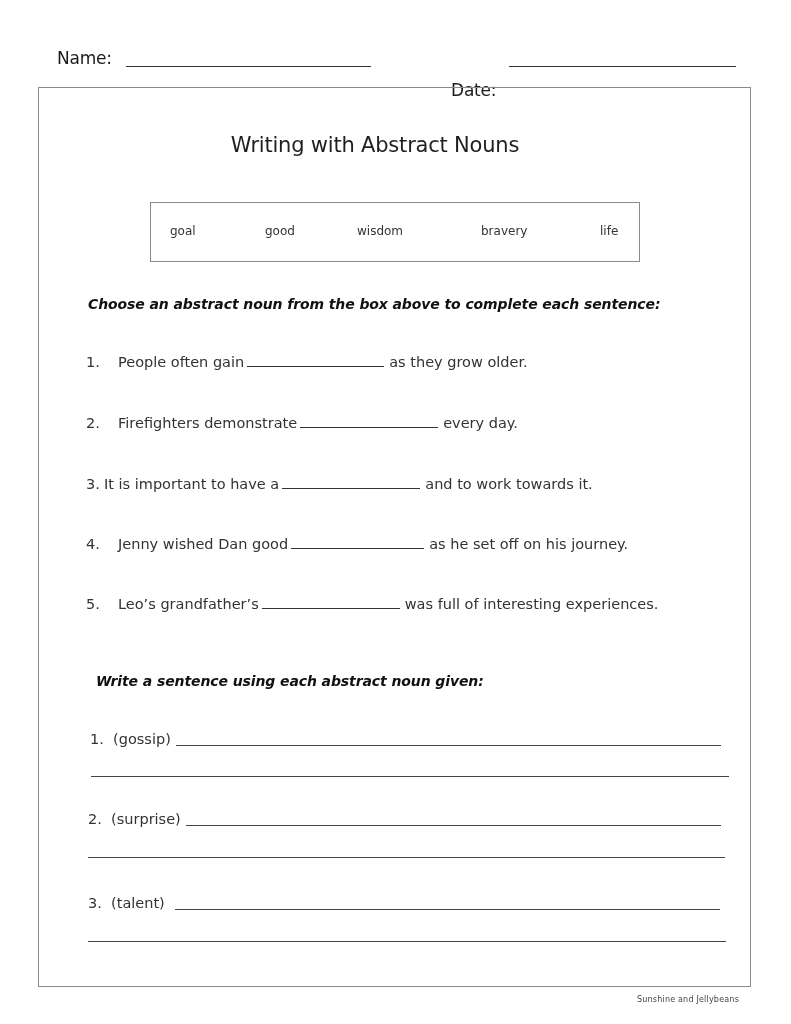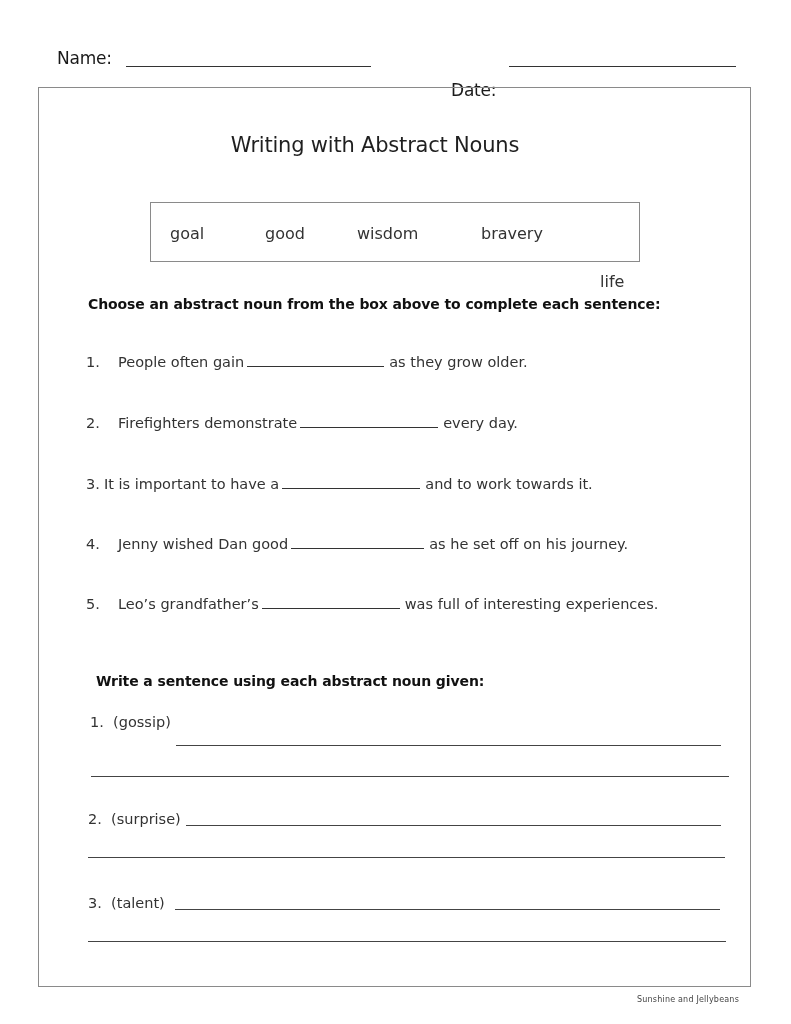--- a/index.html
+++ b/index.html
@@ -52,29 +52,30 @@
     .word-box {
       left: 150px;
       top: 202px;
       width: 490px;
       height: 60px;
       border: 1.5px solid #8a8a8a;
       box-sizing: border-box;
     }
     .word {
       top: 224px;
-      font-size: 16px;
+      font-size: 12px;
       color: #333333;
     }
 
     .instruction {
       font-size: 14px;
       font-weight: bold;
       color: #111111;
       letter-spacing: -0.1px;
+      font-style: italic;
     }
 
     .q-num {
       font-size: 14.5px;
       color: #333333;
     }
     .q-text {
       font-size: 14.5px;
       color: #333333;
       white-space: nowrap;
@@ -110,21 +111,21 @@
 
 <div class="abs frame"></div>
 
 <div class="abs title">Writing with Abstract Nouns</div>
 
 <div class="abs word-box"></div>
 <div class="abs word" style="left:170px;">goal</div>
 <div class="abs word" style="left:265px;">good</div>
 <div class="abs word" style="left:357px;">wisdom</div>
 <div class="abs word" style="left:481px;">bravery</div>
-<div class="abs word" style="left:600px;margin-top:48px;">life</div>
+<div class="abs word" style="left:600px;">life</div>
 
 <div class="abs instruction" style="left:88px; top:296px;">Choose an abstract noun from the box above to complete each sentence:</div>
 
 <div class="abs q-num" style="left:86px; top:354px;">1.</div>
 <div class="abs q-text" style="left:118px; top:354px;">
   <span>People often gain</span><span class="blank" style="width:137px;"></span><span>as they grow older.</span>
 </div>
 
 <div class="abs q-num" style="left:86px; top:415px;">2.</div>
 <div class="abs q-text" style="left:118px; top:415px;">
@@ -141,21 +142,21 @@
   <span>Jenny wished Dan good</span><span class="blank" style="width:133px;"></span><span>as he set off on his journey.</span>
 </div>
 
 <div class="abs q-num" style="left:86px; top:596px;">5.</div>
 <div class="abs q-text" style="left:118px; top:596px;">
   <span>Leo’s grandfather’s</span><span class="blank" style="width:138px;"></span><span>was full of interesting experiences.</span>
 </div>
 
 <div class="abs instruction" style="left:96px; top:673px;">Write a sentence using each abstract noun given:</div>
 
-<div class="abs q-text" style="left:90px; top:714px;">
+<div class="abs q-text" style="left:90px; top:731px;">
   <span>1.</span>&nbsp;
   <span>(gossip)</span>
 </div>
 <div class="abs w-line" style="left:176px; top:745px; width:545px;"></div>
 <div class="abs w-line" style="left:91px; top:776px; width:638px;"></div>
 
 <div class="abs q-text" style="left:88px; top:811px;">
   <span>2.</span>&nbsp;
   <span>(surprise)</span>
 </div>

